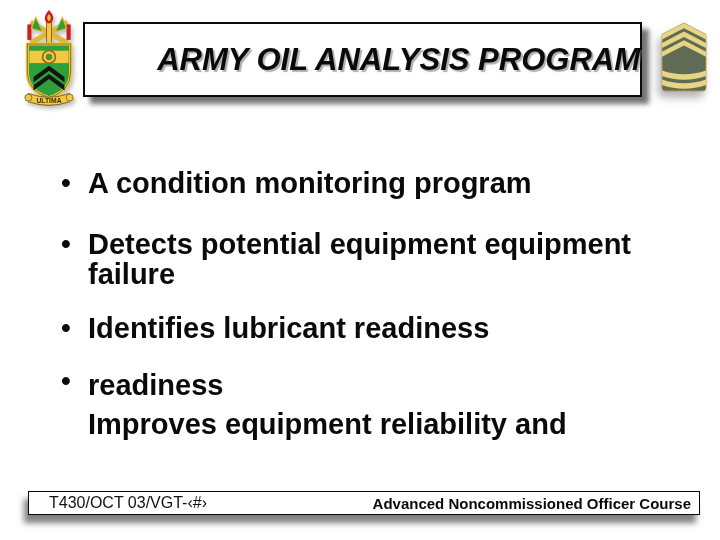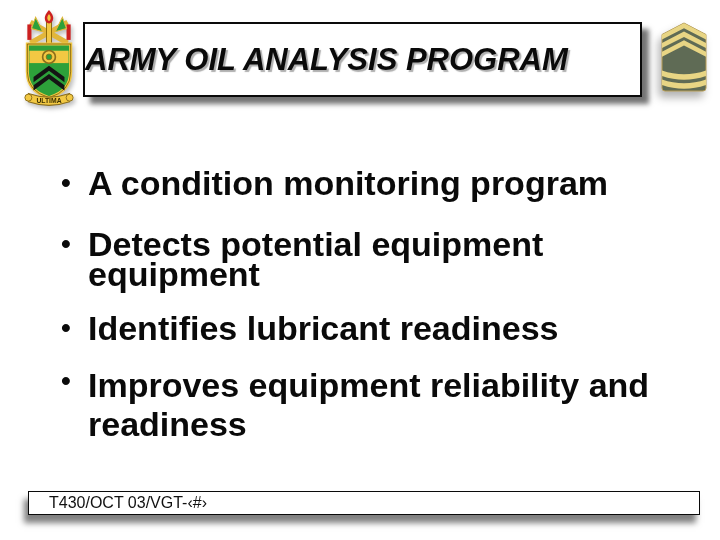--- a/index.html
+++ b/index.html
@@ -7,37 +7,37 @@
     position:relative;width:720px;height:540px;background:#ffffff;
     overflow:hidden;font-family:"Liberation Sans",sans-serif;
   }
   
   .crest{position:absolute;left:20px;top:10px;width:58px;height:100px;
          filter:drop-shadow(2px 3px 2px rgba(0,0,0,.25));}
   .title-box{
     position:absolute;left:83px;top:22px;width:555px;height:71px;
     background:#ffffff;border:2px solid #0a0a0a;
     box-shadow:7px 7px 5px rgba(0,0,0,.55);
-    display:flex;align-items:center;justify-content:flex-start;
+    display:flex;align-items:center;justify-content:flex-end;
   }
   .title-box h1{
     margin:0;font-size:31px;font-weight:bold;font-style:italic;
     color:#0a0a0a;letter-spacing:0px;white-space:nowrap;
     text-shadow:2px 2px 1px rgba(110,110,110,.55);
   }
   .rank{position:absolute;left:661px;top:22px;width:46px;height:70px;
         filter:drop-shadow(-3px 6px 4px rgba(0,0,0,.3));}
   
   .bullet-item{position:absolute;left:0;width:690px;color:#0a0a0a;}
   .bullet-item .dot{
     position:absolute;left:61px;top:0;font-size:28px;line-height:30px;
     font-weight:bold;
   }
   .bullet-item .lines{
-    position:absolute;left:88px;top:0;font-size:34px;font-weight:bold;
+    position:absolute;left:88px;top:0;font-size:29px;font-weight:bold;
   }
   .bullet-item .lines span{display:block;}
   .bullet-item.tight .lines span{line-height:30px;}
   .bullet-item.spread .lines span{line-height:39px;}
   
   .footer-bar{
     position:absolute;left:28px;top:491px;width:672px;height:24px;
     background:#ffffff;border:1.5px solid #0a0a0a;box-sizing:border-box;
     box-shadow:-4px 8px 6px rgba(0,0,0,.5);
     display:flex;align-items:center;justify-content:space-between;
@@ -108,35 +108,37 @@
     <span class="dot">•</span>
     <div class="lines">
       <span>A condition monitoring program</span>
     </div>
   </div>
 
   <div class="bullet-item tight" style="top:229px">
     <span class="dot">•</span>
     <div class="lines">
       <span>Detects potential equipment equipment</span>
+      <span>failure</span>
     </div>
   </div>
 
   <div class="bullet-item tight" style="top:313px">
     <span class="dot">•</span>
     <div class="lines">
       <span>Identifies lubricant readiness</span>
     </div>
   </div>
 
   <div class="bullet-item spread" style="top:366px">
     <span class="dot">•</span>
     <div class="lines">
+      <span>readiness</span>
       <span>Improves equipment reliability and</span>
-      <span>readiness</span>
     </div>
   </div>
 
   <div class="footer-bar">
     <span class="footer-left">T430/OCT 03/VGT-‹#›</span>
+    <span class="footer-right">Advanced Noncommissioned Officer Course</span>
   </div>
 
 </div>
 
 </body></html>

